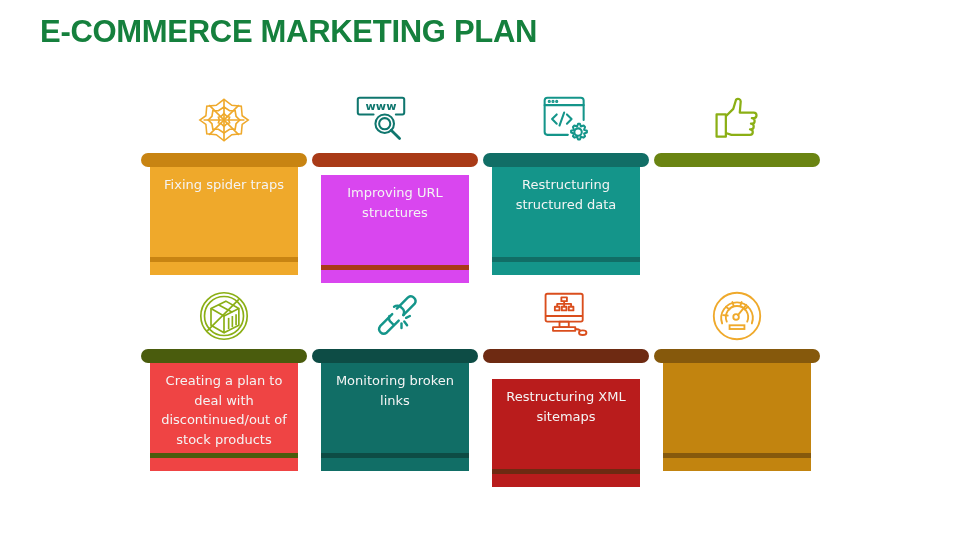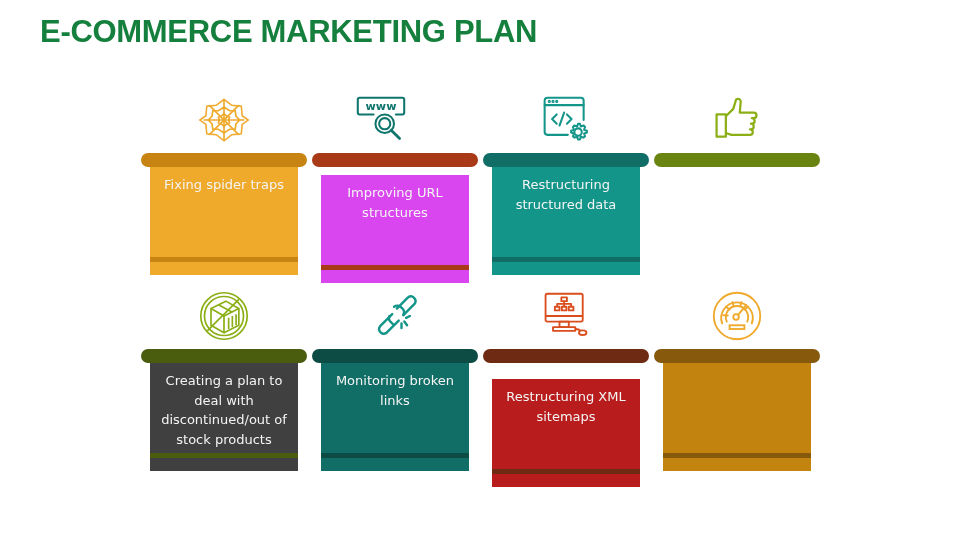--- a/index.html
+++ b/index.html
@@ -87,21 +87,21 @@
       <polygon points="14,20 30,12 44,20 28,28"></polygon>
       <polyline points="14,20 14,38 28,46 28,28"></polyline>
       <polyline points="28,46 44,38 44,20"></polyline>
       <line x1="33" y1="30" x2="33" y2="42"></line>
           <line x1="37" y1="28" x2="37" y2="40"></line>
           <line x1="41" y1="26" x2="41" y2="38"></line>
       <line x1="22" y1="16" x2="37" y2="24"></line>
       <line x1="10" y1="44" x2="44" y2="10"></line>
     </svg></div>
       <div class="bar" style="top: 63px; background: rgb(74, 92, 13);"></div>
-      <div class="body" style="top: 77px; background: #404040;">
+      <div class="body" style="top: 77px; background: #ef4444;">
         <div class="label">Creating a plan to deal with discontinued/out of stock products</div>
         <div class="stripe" style="background: rgb(74, 92, 13);"></div>
       </div>
     </div>
     <div class="card" style="left: 312px; top: 286px; height: 190px;">
       <div class="icon" style="top: 4px; width: 52px; height: 52px; left: 83px; color: rgb(20, 149, 138);"><svg viewBox="0 0 56 56" fill="none" stroke="currentColor" stroke-width="2.6" stroke-linecap="round" stroke-linejoin="round">
       <path d="M30 20 L42 8 a5 5 0 0 1 7 7 L37 27"></path>
       <path d="M25 26 L12 39 a5 5 0 0 0 7 7 L32 33"></path>
       <path d="M27 18 a6 6 0 0 1 8 1 l2 2 a6 6 0 0 1 0 6"></path>
       <path d="M22 28 a6 6 0 0 0 2 7 l2 2"></path>

